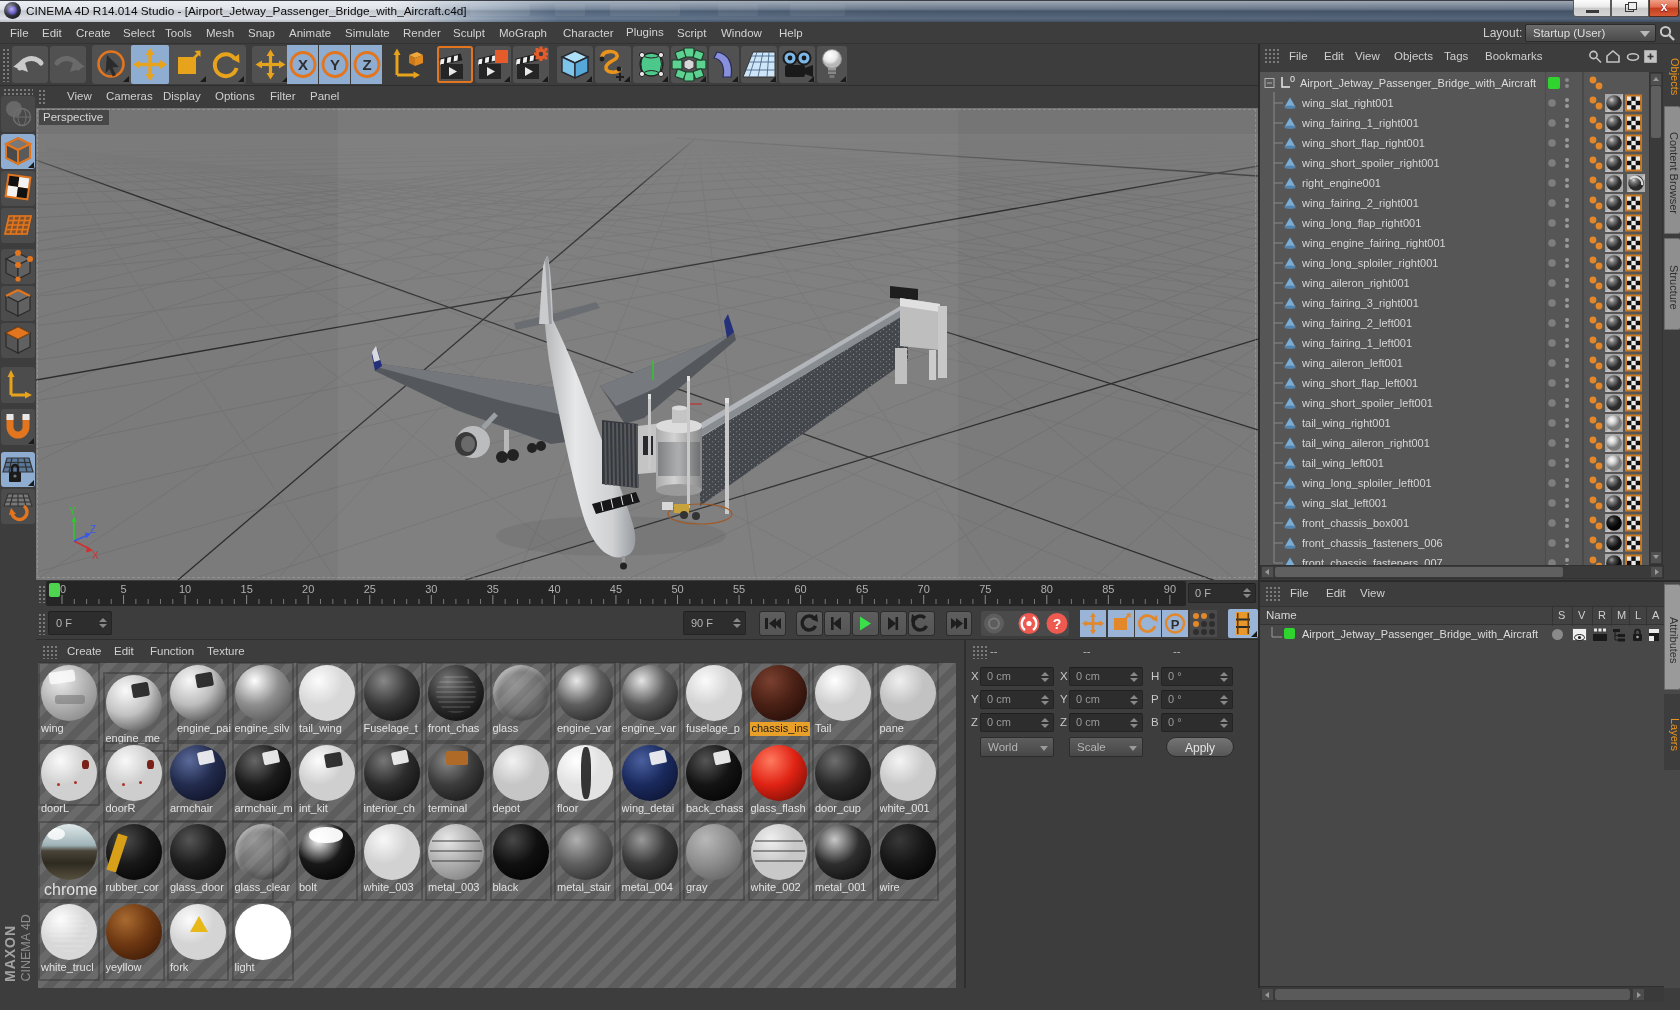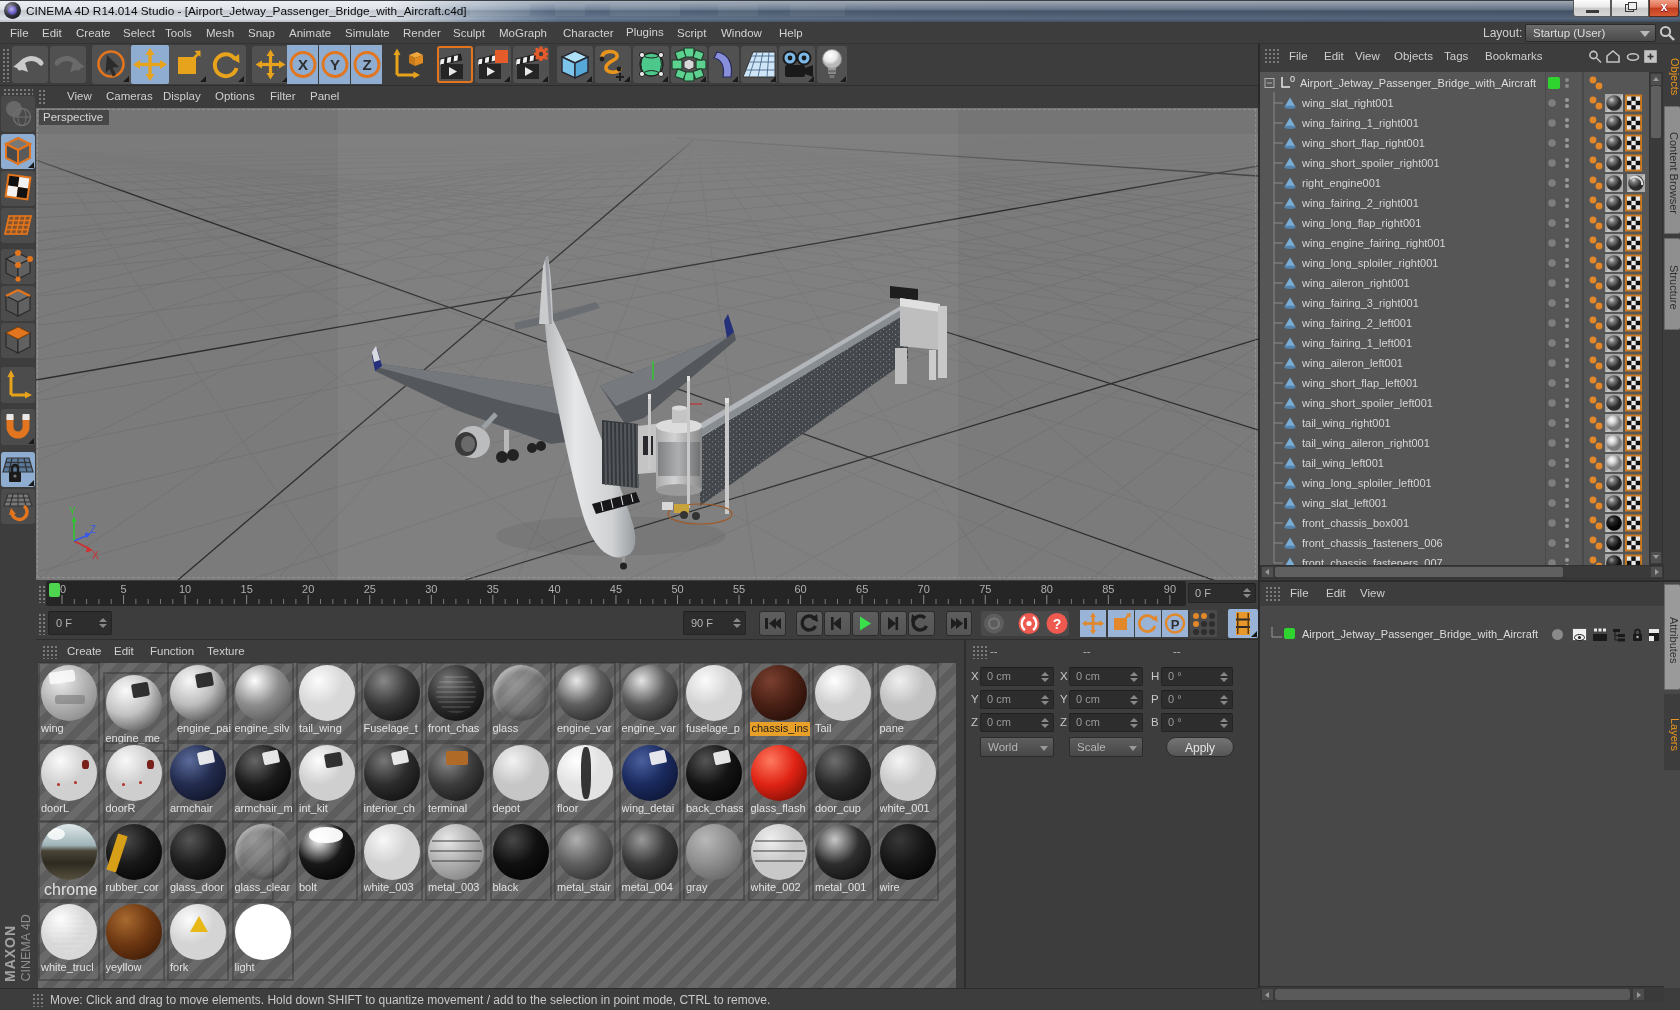--- a/index.html
+++ b/index.html
@@ -1548,21 +1548,21 @@
             <div class="abs" style="left:0;top:0;width:56px;height:56px;border-radius:50%;background:radial-gradient(circle at 35% 28%, #ffffff 0%, #cfcfcf 45%, #cfcfcf 95%)"></div>
           </div>
           <div class="abs" style="left:1px;top:58px;width:57px;height:14px;color:#e2e2e2;font-size:11px;overflow:hidden;white-space:nowrap">Tail</div>
         </div>
         <div class="abs" style="left:840.5px;top:1.0px;width:58px;height:76px;box-shadow:0 0 0 2px rgba(45,45,45,0.38)">
           <div class="abs" style="left:1px;top:1px;width:56px;height:56px">
             <div class="abs" style="left:0;top:0;width:56px;height:56px;border-radius:50%;background:radial-gradient(circle at 35% 28%, #efefef 0%, #c2c2c2 45%, #c2c2c2 95%)"></div>
           </div>
           <div class="abs" style="left:1px;top:58px;width:57px;height:14px;color:#e2e2e2;font-size:11px;overflow:hidden;white-space:nowrap">pane</div>
         </div>
-        <div class="abs" style="left:2.0px;top:80.5px;width:58px;height:76px;box-shadow:0 0 0 2px rgba(45,45,45,0.38)">
+        <div class="abs" style="left:2.0px;top:80.5px;width:58px;height:60px;box-shadow:0 0 0 2px rgba(45,45,45,0.38)">
           <div class="abs" style="left:1px;top:1px;width:56px;height:56px">
             <div class="abs" style="left:0;top:0;width:56px;height:56px;border-radius:50%;background:radial-gradient(circle at 35% 28%, #fafafa 0%, #d0d0d0 45%, #d0d0d0 95%)"></div>
             <div class="abs" style="left:16px;top:38px;width:3px;height:3px;background:#b03028;border-radius:50%"></div>
             <div class="abs" style="left:33px;top:36px;width:3px;height:3px;background:#b03028;border-radius:50%"></div>
             <div class="abs" style="left:41px;top:15px;width:7px;height:9px;background:#7a201a;border-radius:40%"></div>
           </div>
           <div class="abs" style="left:1px;top:58px;width:57px;height:14px;color:#e2e2e2;font-size:11px;overflow:hidden;white-space:nowrap">doorL</div>
         </div>
         <div class="abs" style="left:66.5px;top:80.5px;width:58px;height:76px;box-shadow:0 0 0 2px rgba(45,45,45,0.38)">
           <div class="abs" style="left:1px;top:1px;width:56px;height:56px">
@@ -1833,20 +1833,35 @@
       <div class="abs" style="left:101px;top:97px;width:74px;height:20px;background:linear-gradient(180deg,#5e5e5e,#474747);border:1px solid #2c2c2c;border-radius:2px;color:#b4b4b4;font-size:11.5px;padding:3px 0 0 7px">Scale<div class="abs" style="right:5px;top:8px;width:0;height:0;border-left:4px solid transparent;border-right:4px solid transparent;border-top:5px solid #999"></div></div>
       <div class="abs" style="left:198px;top:97px;width:68px;height:20px;background:linear-gradient(180deg,#747474,#565656);border:1px solid #2c2c2c;border-radius:10px;color:#e4e4e4;font-size:12px;text-align:center;padding-top:3px">Apply</div>
     </div>
     <div class="abs" style="left:1258px;top:580px;width:422px;height:408px;background:#484848;border-left:2px solid #2a2a2a;border-top:2px solid #2a2a2a">
       <div class="abs" style="left:0;top:0;width:404px;height:24px;background:#3d3d3d">
         <div class="abs grip" style="left:5px;top:4px;width:16px;height:15px"></div>
         <div class="abs" style="left:30px;top:5px;font-size:11.5px;color:#cfcfcf">File</div>
         <div class="abs" style="left:66px;top:5px;font-size:11.5px;color:#cfcfcf">Edit</div>
         <div class="abs" style="left:100px;top:5px;font-size:11.5px;color:#cfcfcf">View</div>
       </div>
+      <div class="abs" style="left:0;top:24px;width:404px;height:19px;background:#424242;border-top:1px solid #333;border-bottom:1px solid #333">
+        <div class="abs" style="left:6px;top:2px;font-size:11.5px;color:#d6d6d6">Name</div>
+        <div class="abs" style="left:298px;top:2px;font-size:11px;color:#cfcfcf">S</div>
+        <div class="abs" style="left:292px;top:0;width:1px;height:19px;background:#333"></div>
+        <div class="abs" style="left:318px;top:2px;font-size:11px;color:#cfcfcf">V</div>
+        <div class="abs" style="left:312px;top:0;width:1px;height:19px;background:#333"></div>
+        <div class="abs" style="left:338px;top:2px;font-size:11px;color:#cfcfcf">R</div>
+        <div class="abs" style="left:332px;top:0;width:1px;height:19px;background:#333"></div>
+        <div class="abs" style="left:357px;top:2px;font-size:11px;color:#cfcfcf">M</div>
+        <div class="abs" style="left:351px;top:0;width:1px;height:19px;background:#333"></div>
+        <div class="abs" style="left:375px;top:2px;font-size:11px;color:#cfcfcf">L</div>
+        <div class="abs" style="left:369px;top:0;width:1px;height:19px;background:#333"></div>
+        <div class="abs" style="left:392px;top:2px;font-size:11px;color:#cfcfcf">A</div>
+        <div class="abs" style="left:386px;top:0;width:1px;height:19px;background:#333"></div>
+      </div>
       <div class="abs" style="left:0;top:43px;width:404px;height:19px">
         <svg class="abs" style="left:8px;top:2px" width="16" height="15">
           <path d="M4 0 L4 10 L14 10" stroke="#9a9a9a" fill="none"></path>
         </svg>
         <div class="abs" style="left:24px;top:3px;width:11px;height:11px;background:#2fd42f;border-radius:2px"></div>
         <div class="abs" style="left:42px;top:3px;font-size:11px;color:#dcdcdc">Airport_Jetway_Passenger_Bridge_with_Aircraft</div>
         <div class="abs" style="left:292px;top:4px;width:11px;height:11px;border-radius:50%;background:#8a8a8a"></div>
         <div class="abs" style="left:312px;top:3px;width:15px;height:13px;background:#f0f0f0;border:1px solid #555"><svg width="13" height="11" viewBox="0 0 13 11">
             <ellipse cx="6.5" cy="5.5" rx="5" ry="3" fill="none" stroke="#222"></ellipse>
             <circle cx="6.5" cy="5.5" r="1.6" fill="#222"></circle>
@@ -1884,16 +1899,12 @@
           <div class="abs" style="left:3px;top:2.5px;width:0;height:0;border-top:3px solid transparent;border-bottom:3px solid transparent;border-right:4px solid #999"></div>
         </div>
         <div class="abs" style="right:20px;top:2px;width:11px;height:11px;background:#4c4c4c">
           <div class="abs" style="left:4px;top:2.5px;width:0;height:0;border-top:3px solid transparent;border-bottom:3px solid transparent;border-left:4px solid #999"></div>
         </div>
         <div class="abs" style="left:15px;top:2px;width:355px;height:11px;background:#5a5a5a;border-radius:3px"></div>
       </div>
       <div class="abs vtab" style="left:404px;top:2px;width:17px;height:106px;background:#9a9a9a;color:#333;padding-top:6px;border:1px solid #6a6a6a">Attributes</div>
       <div class="abs vtab" style="left:404px;top:112px;width:17px;height:76px;background:#3d3d3d;color:#e8941d;padding-top:6px">Layers</div>
     </div>
-    <div class="abs" style="left:0;top:988px;width:1258px;height:22px;background:#3d3d3d;border-top:1px solid #2b2b2b">
-      <div class="abs grip" style="left:32px;top:4px;width:12px;height:14px"></div>
-      <div class="abs" style="left:50px;top:4px;font-size:12px;color:#c8c8c8">Move: Click and drag to move elements. Hold down SHIFT to quantize movement / add to the selection in point mode, CTRL to remove.</div>
-    </div>
   </div>
 </body></html>

